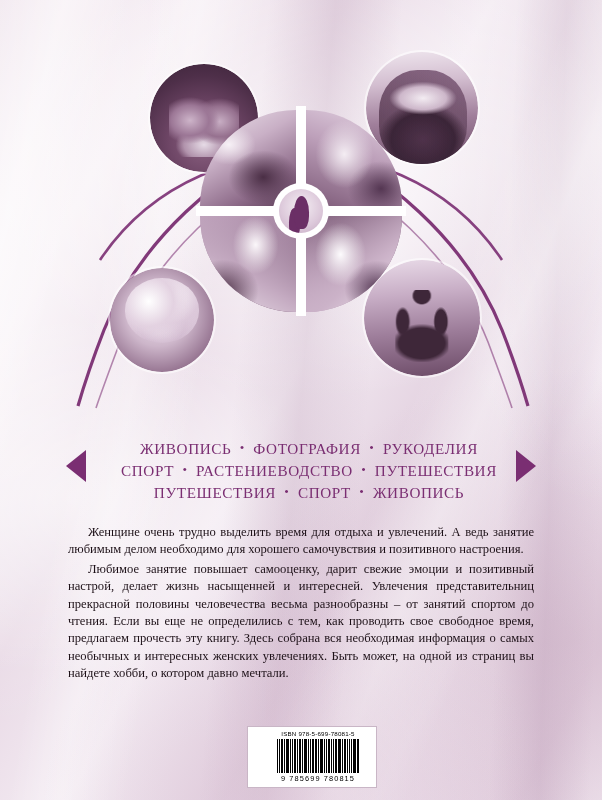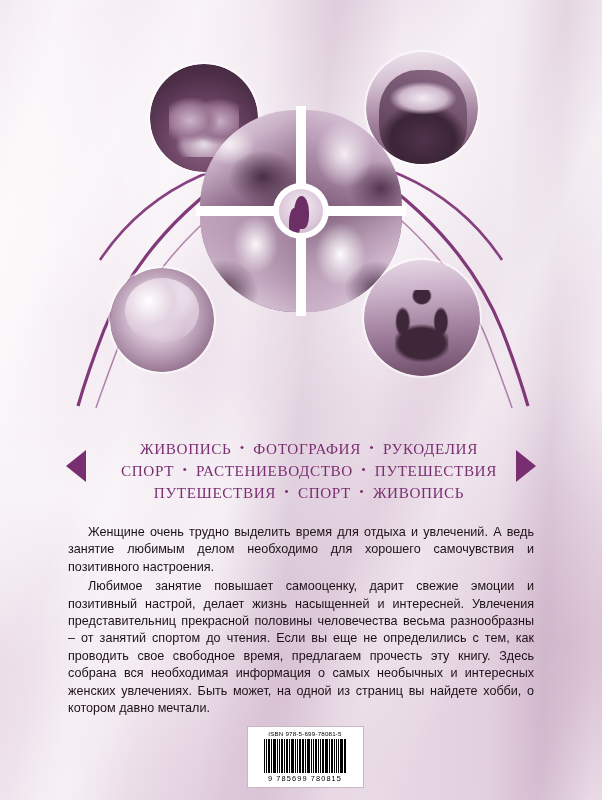--- a/index.html
+++ b/index.html
@@ -277,36 +277,36 @@
     border-left: 20px solid #7a2e72;
   }
 
   
   .blurb {
     position: absolute;
     left: 68px;
     top: 524px;
     width: 466px;
     color: #1d1118;
-    font-family: Liberation Sans, sans-serif;
+    font-family: Liberation Serif, serif;
     font-size: 12.6px;
     line-height: 17.4px;
     text-align: justify;
   }
   .blurb p { margin: 0 0 2px 0; text-indent: 20px; }
 
   
   .barcode-box {
     position: absolute;
     left: 247px;
     top: 726px;
     width: 108px;
     background: #ffffff;
     border: 1px solid #c9b6c6;
-    padding: 3px 4px 4px 3px;
+    padding: 3px 4px 4px 16px;
     text-align: center;
   }
   .isbn-text {
     font-family: "Liberation Sans", sans-serif;
     font-size: 6.2px;
     letter-spacing: 0.2px;
     color: #000;
     margin-bottom: 2px;
   }
   .bars {

